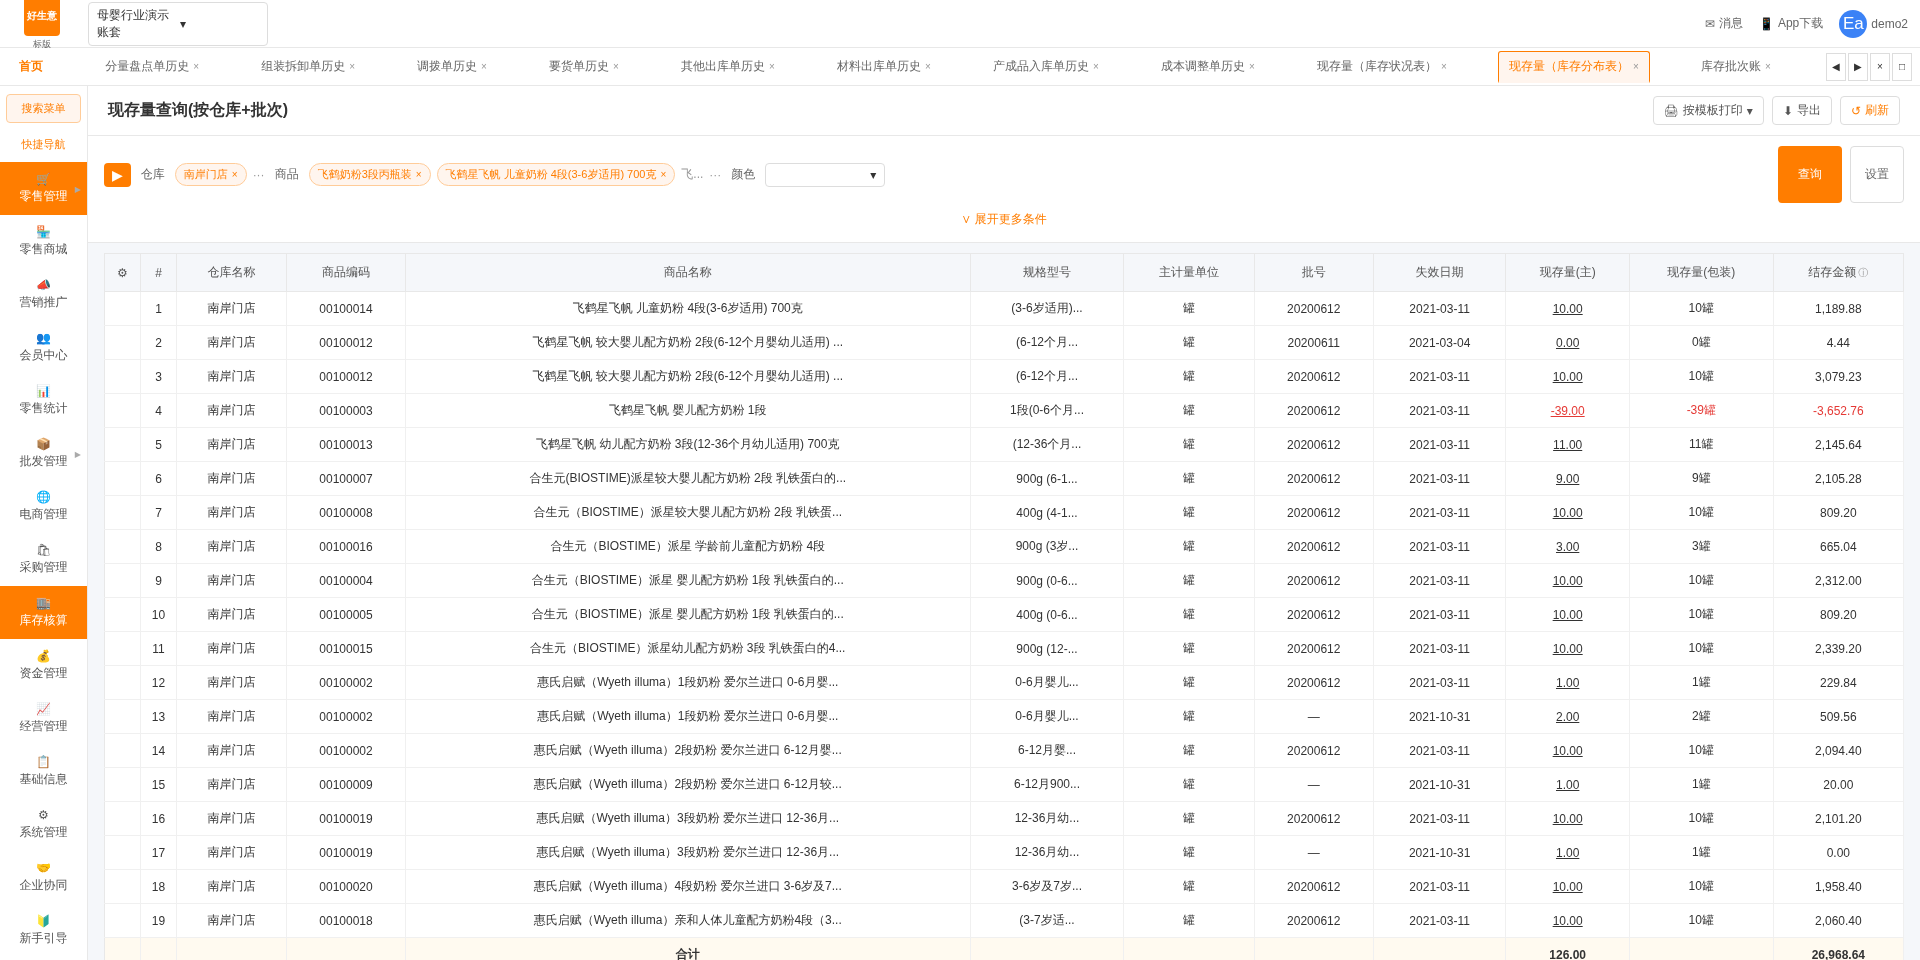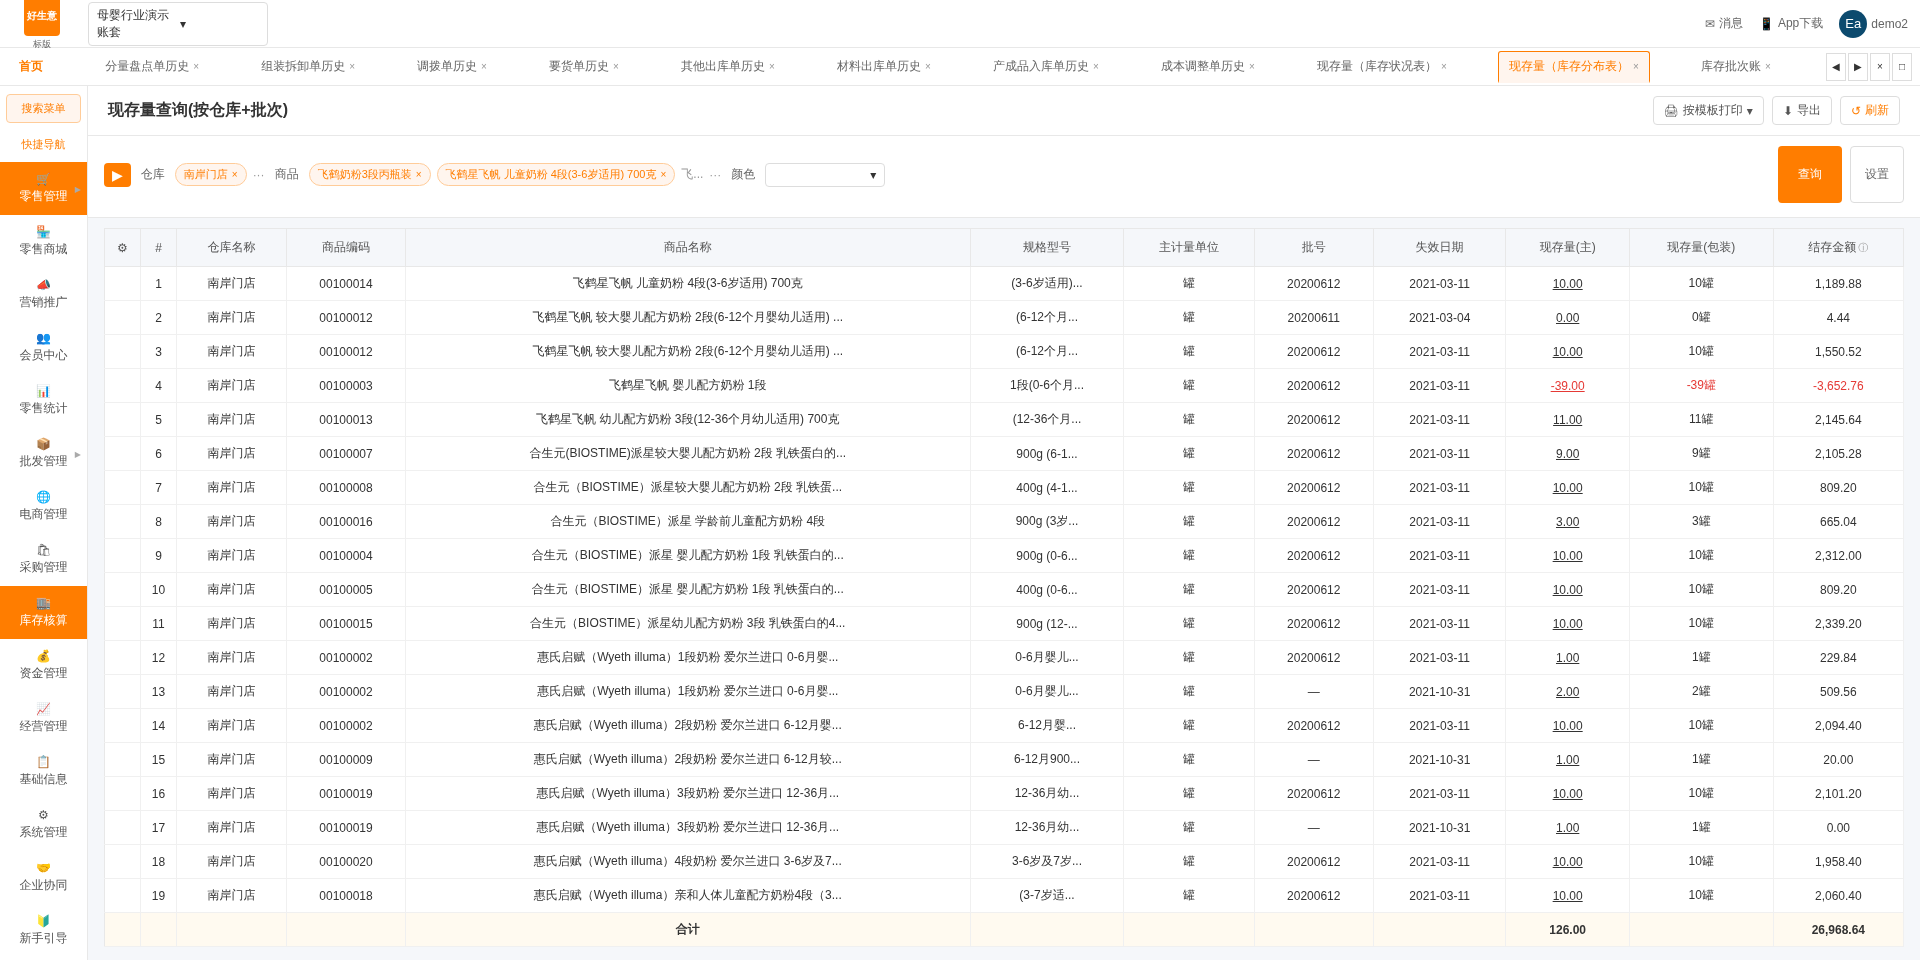--- a/index.html
+++ b/index.html
@@ -12,21 +12,21 @@
       padding: 0 12px; gap: 16px;
     }
     .logo { display: flex; flex-direction: column; align-items: center; justify-content: center; width: 60px; }
     .logo-icon { width: 36px; height: 40px; background: #ff7d00; border-radius: 4px; display: flex; align-items: center; justify-content: center; }
     .logo-icon span { color: #fff; font-size: 10px; font-weight: bold; }
     .logo-text { font-size: 9px; color: #666; margin-top: 2px; text-align: center; }
     .org-selector { display: flex; align-items: center; gap: 4px; border: 1px solid #ddd; border-radius: 4px; padding: 4px 8px; cursor: pointer; background: #fff; min-width: 180px; }
     .org-selector span { font-size: 12px; color: #333; flex: 1; }
     .top-right { margin-left: auto; display: flex; align-items: center; gap: 16px; }
     .top-right-item { display: flex; align-items: center; gap: 4px; cursor: pointer; color: #666; font-size: 12px; }
-    .avatar { width: 28px; height: 28px; border-radius: 50%; background: #0c4a6e; display: flex; align-items: center; justify-content: center; color: #fff; font-size: 13px; }
+    .avatar { width: 28px; height: 28px; border-radius: 50%; background: #3b82f6; display: flex; align-items: center; justify-content: center; color: #fff; font-size: 17px; }
 
     
     .tabs-bar {
       display: flex; align-items: center; height: 38px;
       background: #fff; border-bottom: 1px solid #e8e8e8;
       padding: 0 8px; overflow: hidden; position: relative; justify-content: space-between;
     }
     .tab-item {
       display: flex; align-items: center; gap: 4px; padding: 6px 10px;
       border: 1px solid transparent; cursor: pointer; white-space: nowrap;
@@ -337,20 +337,24 @@
           <span>&nbsp;</span>
           <span>▾</span>
         </div>
 
         <div style="margin-left:auto;display:flex;gap:8px;">
           <button class="btn-search">查询</button>
           <button class="btn-settings">设置</button>
         </div>
       </div>
 
+      <div class="filter-expand">
+        <span>∨</span>
+        <span>展开更多条件</span>
+      </div>
     </div>
 
     <div class="table-container">
       <table class="data-table">
         <thead>
           <tr>
             <th class="col-gear">
               <span>⚙</span>
             </th>
             <th class="col-num">#</th>
@@ -400,21 +404,21 @@
       <td>3</td>
       <td>南岸门店</td>
       <td>00100012</td>
       <td class="text-left">飞鹤星飞帆 较大婴儿配方奶粉 2段(6-12个月婴幼儿适用) ...</td>
       <td>(6-12个月...</td>
       <td>罐</td>
       <td>20200612</td>
       <td>2021-03-11</td>
       <td style=""><span style="text-decoration:underline;cursor:pointer;">10.00</span></td>
       <td style="">10罐</td>
-      <td style="">1,550.52</td>
+      <td style="">3,079.23</td>
     </tr>
             <tr>
       <td></td>
       <td>4</td>
       <td>南岸门店</td>
       <td>00100003</td>
       <td class="text-left">飞鹤星飞帆 婴儿配方奶粉 1段</td>
       <td>1段(0-6个月...</td>
       <td>罐</td>
       <td>20200612</td>

